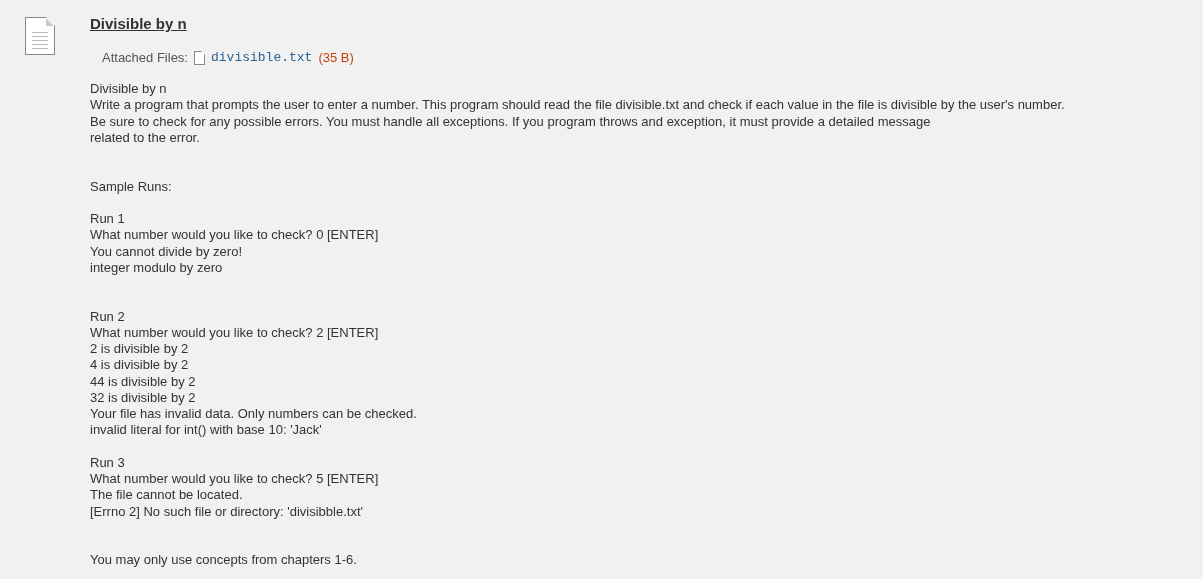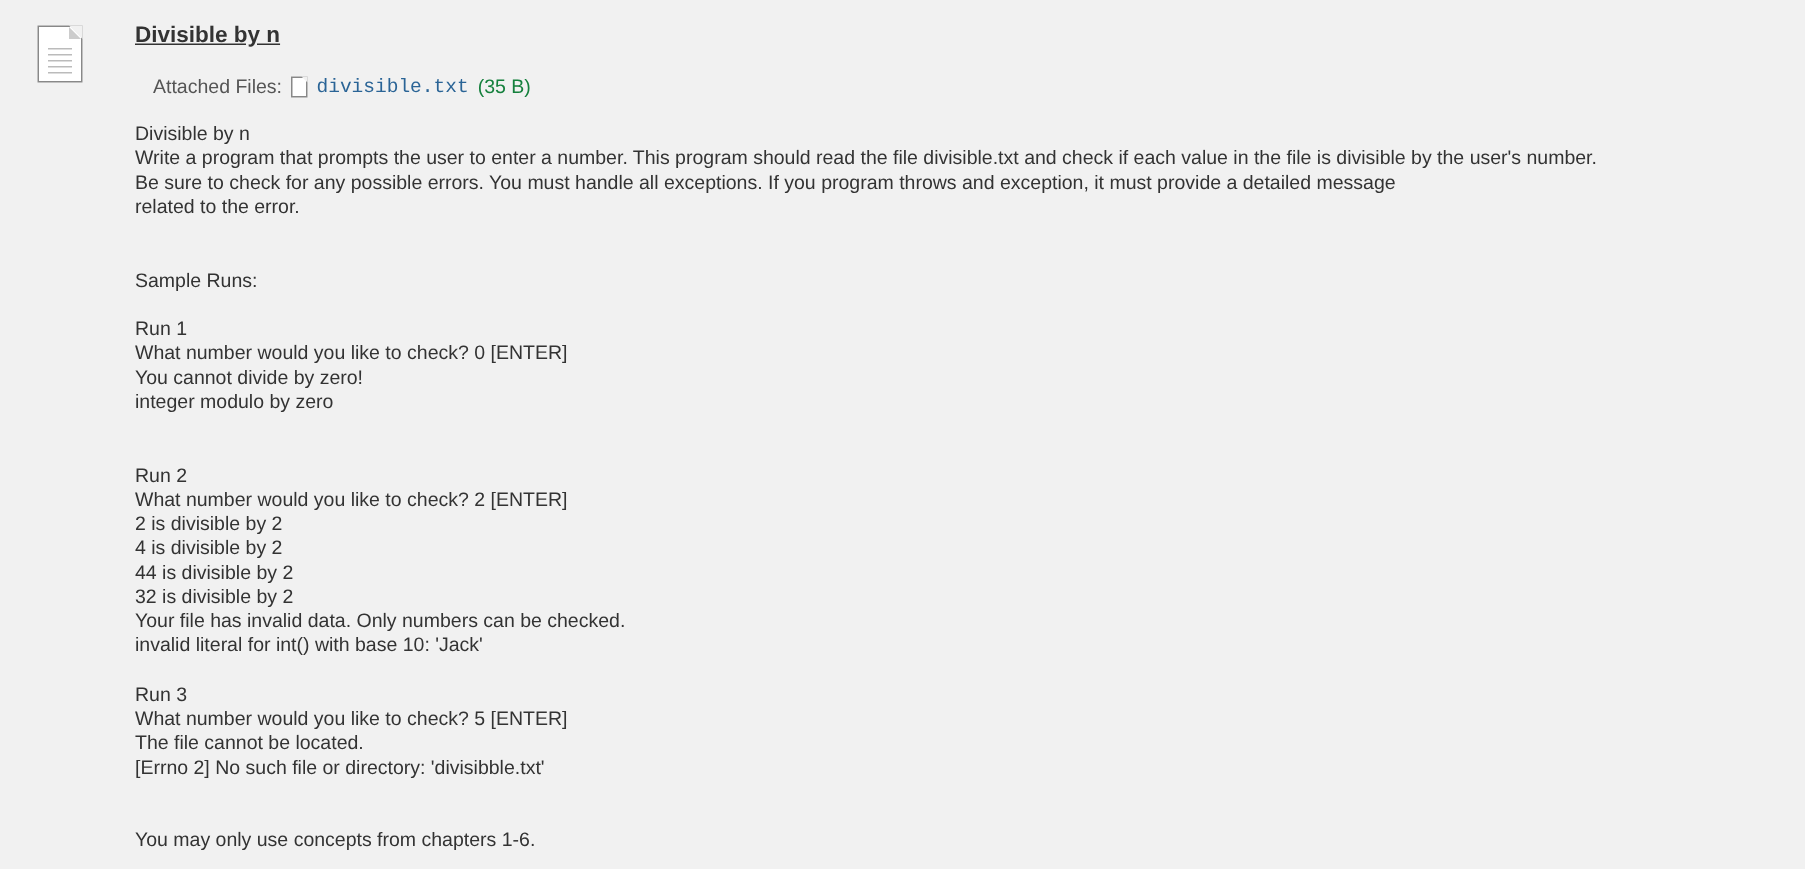--- a/index.html
+++ b/index.html
@@ -105,21 +105,21 @@
       border-width:0 4px 4px 0;
       border-color: transparent #f1f1f1 transparent transparent;
     }
     .file-link {
       color: #2a6496;
       text-decoration: none;
       cursor: pointer;
       font-family: Liberation Mono, monospace;
     }
     .file-size {
-      color: #15803d;
+      color: #c2410c;
     }
     .body-text {
       font-size: 13px;
       color: #333;
       line-height: 1.25;
       white-space: pre-line;
     }
   </style>
 </head>
 <body>

